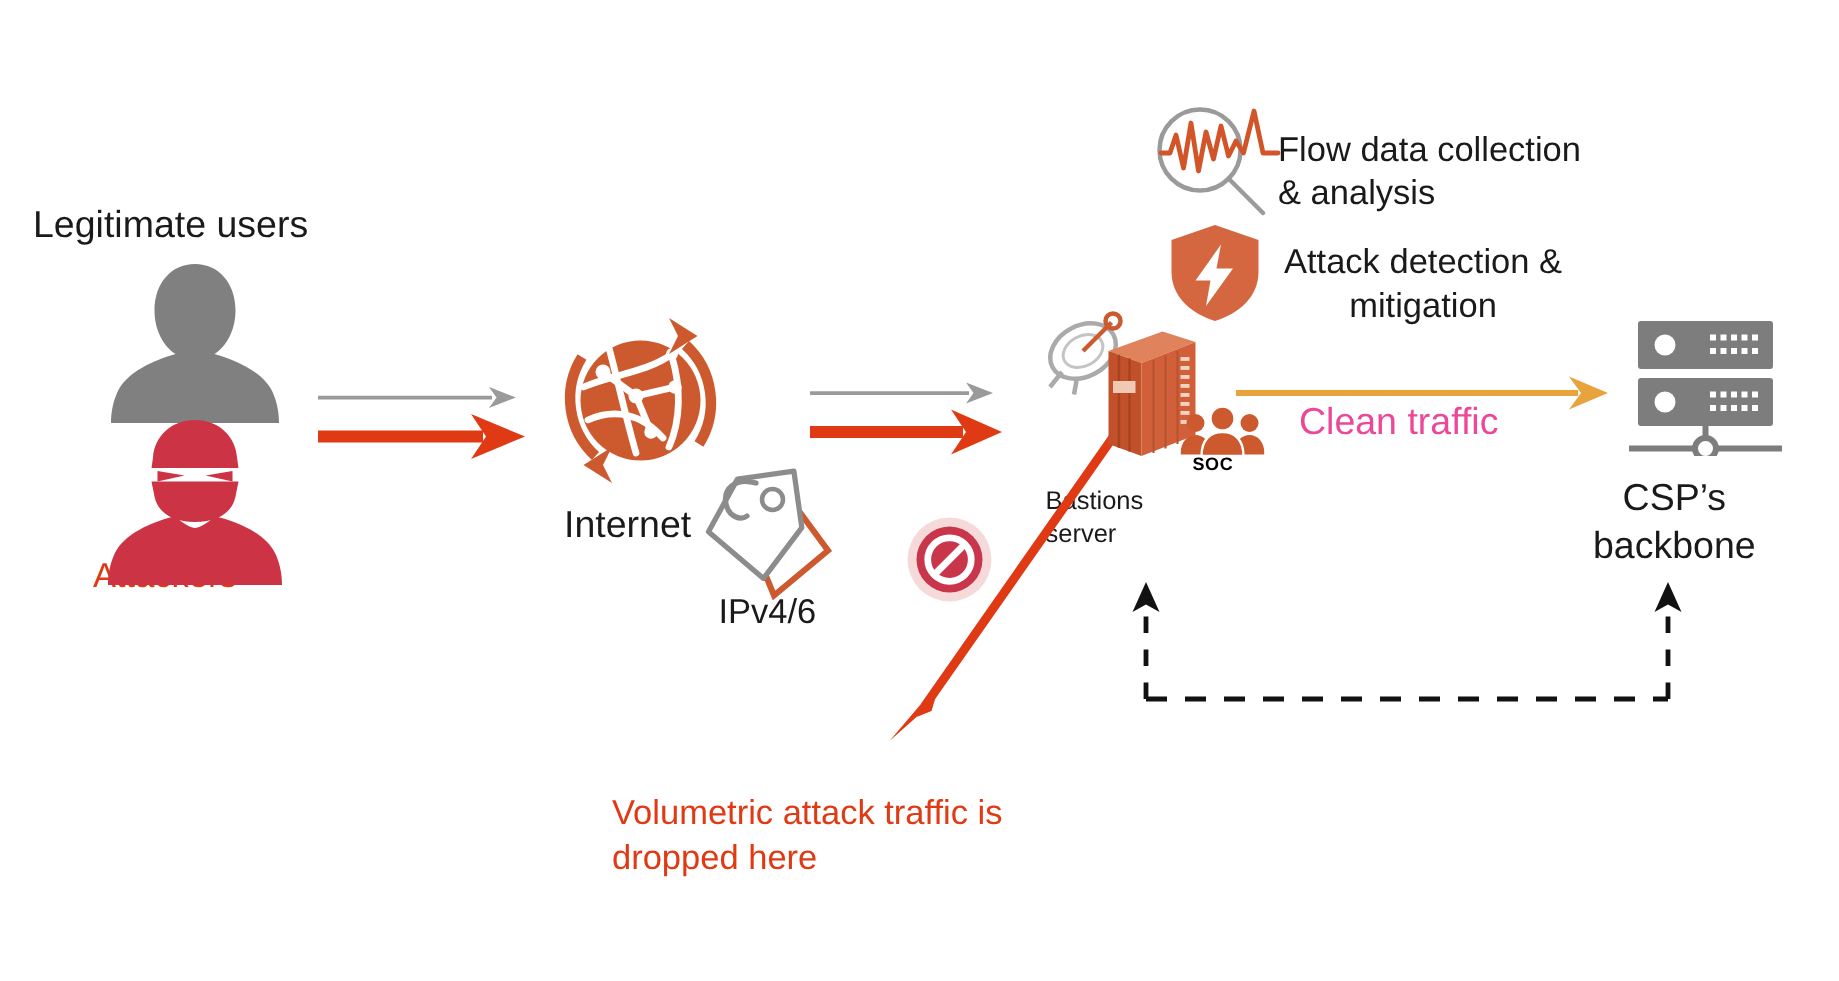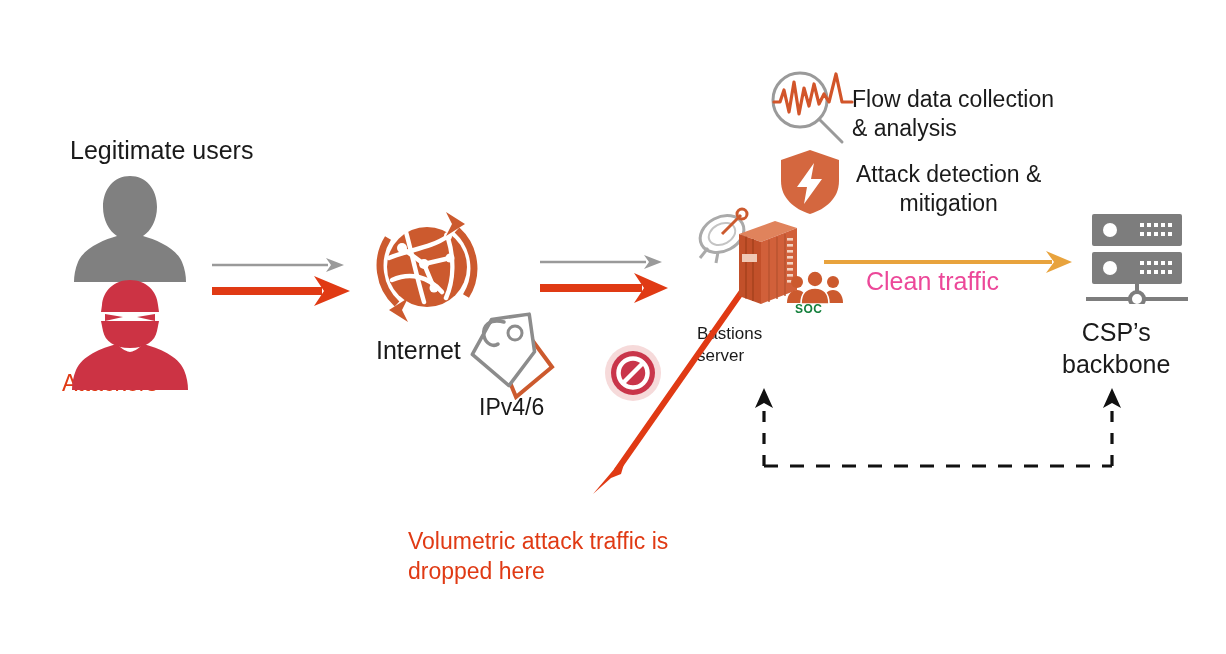--- a/index.html
+++ b/index.html
@@ -23,21 +23,20 @@
     color: #1a1a1a;
     font-family: "Liberation Sans", sans-serif;
     line-height: 1.18;
     white-space: pre;
   }
   .lbl-left   { text-align: left; }
 
   #label-legitimate-users {
     left: 22px; top: 136px;
     font-size: 25px;
-    margin-left: 48px;
   }
   #label-attackers {
     left: 62px; top: 370px;
     font-size: 23px;
     color: #e03a14;
     font-weight: 400;
   }
   #label-internet {
     left: 376px; top: 336px;
     font-size: 25px;
@@ -53,21 +52,21 @@
   }
   #label-attack-det {
     left: 856px; top: 160px;
     font-size: 23px;
     text-align: center;
     line-height: 1.25;
   }
   #label-soc {
     left: 795px; top: 302px;
     font-size: 12px;
-    color: #15803d;
+    color: #000000;
     font-weight: 700;
     letter-spacing: .4px;
   }
   #label-clean-traffic {
     left: 866px; top: 267px;
     font-size: 25px;
     color: #ec4899;
   }
   #label-bastions {
     left: 697px; top: 323px;

